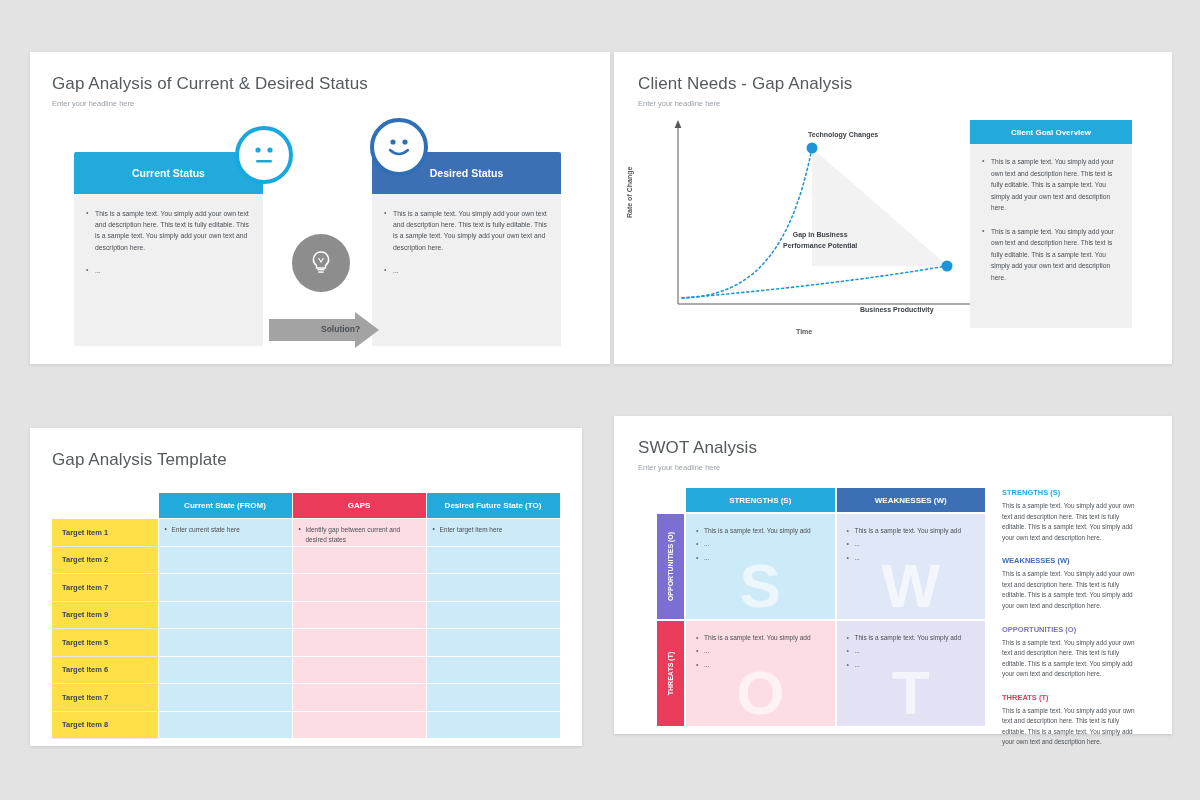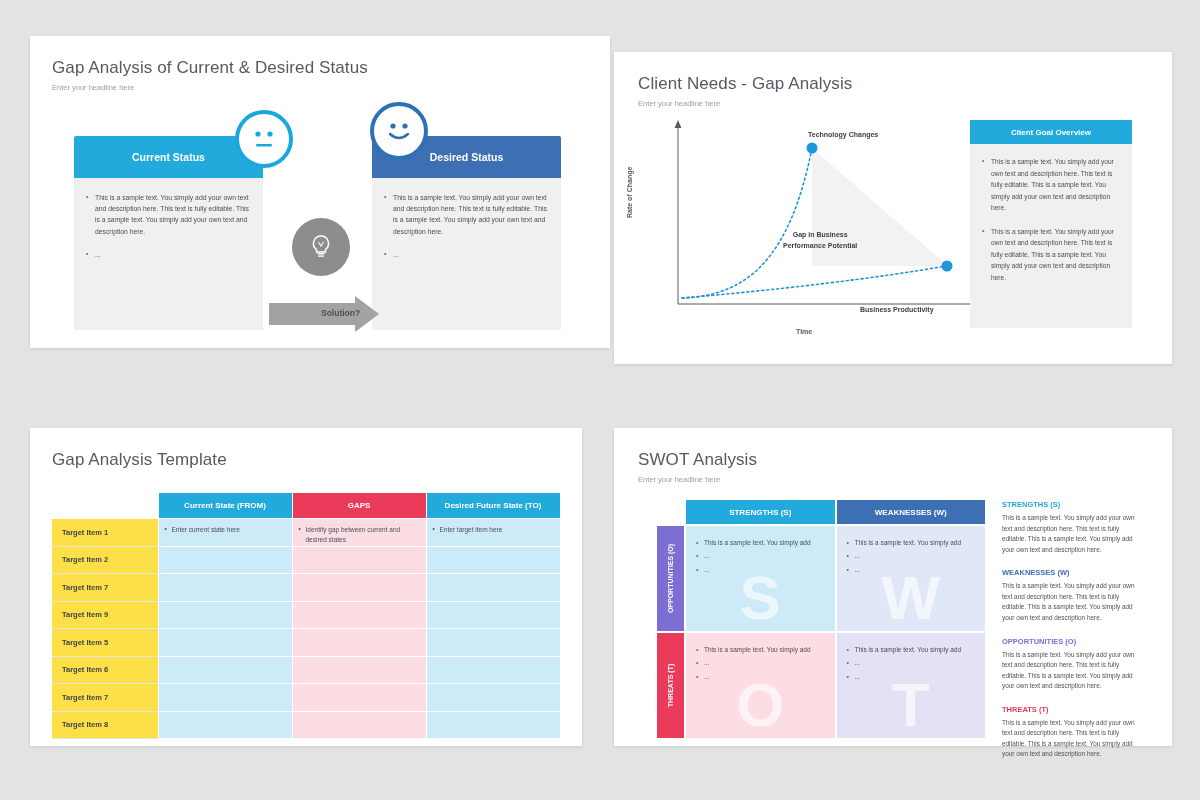--- a/index.html
+++ b/index.html
@@ -10,24 +10,24 @@
     font-family: "Liberation Sans", sans-serif;
     overflow: hidden;
   }
   .canvas { position: relative; width: 1200px; height: 800px; }
 
   .slide {
     position: absolute;
     background: #fff;
     box-shadow: 0 1px 3px rgba(0,0,0,0.12);
   }
-  #slide1 { left: 30px;  top: 36px;  width: 580px; height: 312px; }
+  #slide1 { left: 30px;  top: 52px;  width: 580px; height: 312px; }
   #slide2 { left: 614px; top: 52px;  width: 558px; height: 312px; }
   #slide3 { left: 30px;  top: 428px; width: 552px; height: 318px; }
-  #slide4 { left: 614px; top: 428px; width: 558px; height: 318px; }
+  #slide4 { left: 614px; top: 416px; width: 558px; height: 318px; }
 
   .s-title {
     font-size: 17px;
     color: #555a5e;
     font-weight: normal;
     letter-spacing: .1px;
   }
   .s-sub {
     font-size: 7.5px;
     color: #9aa0a6;

